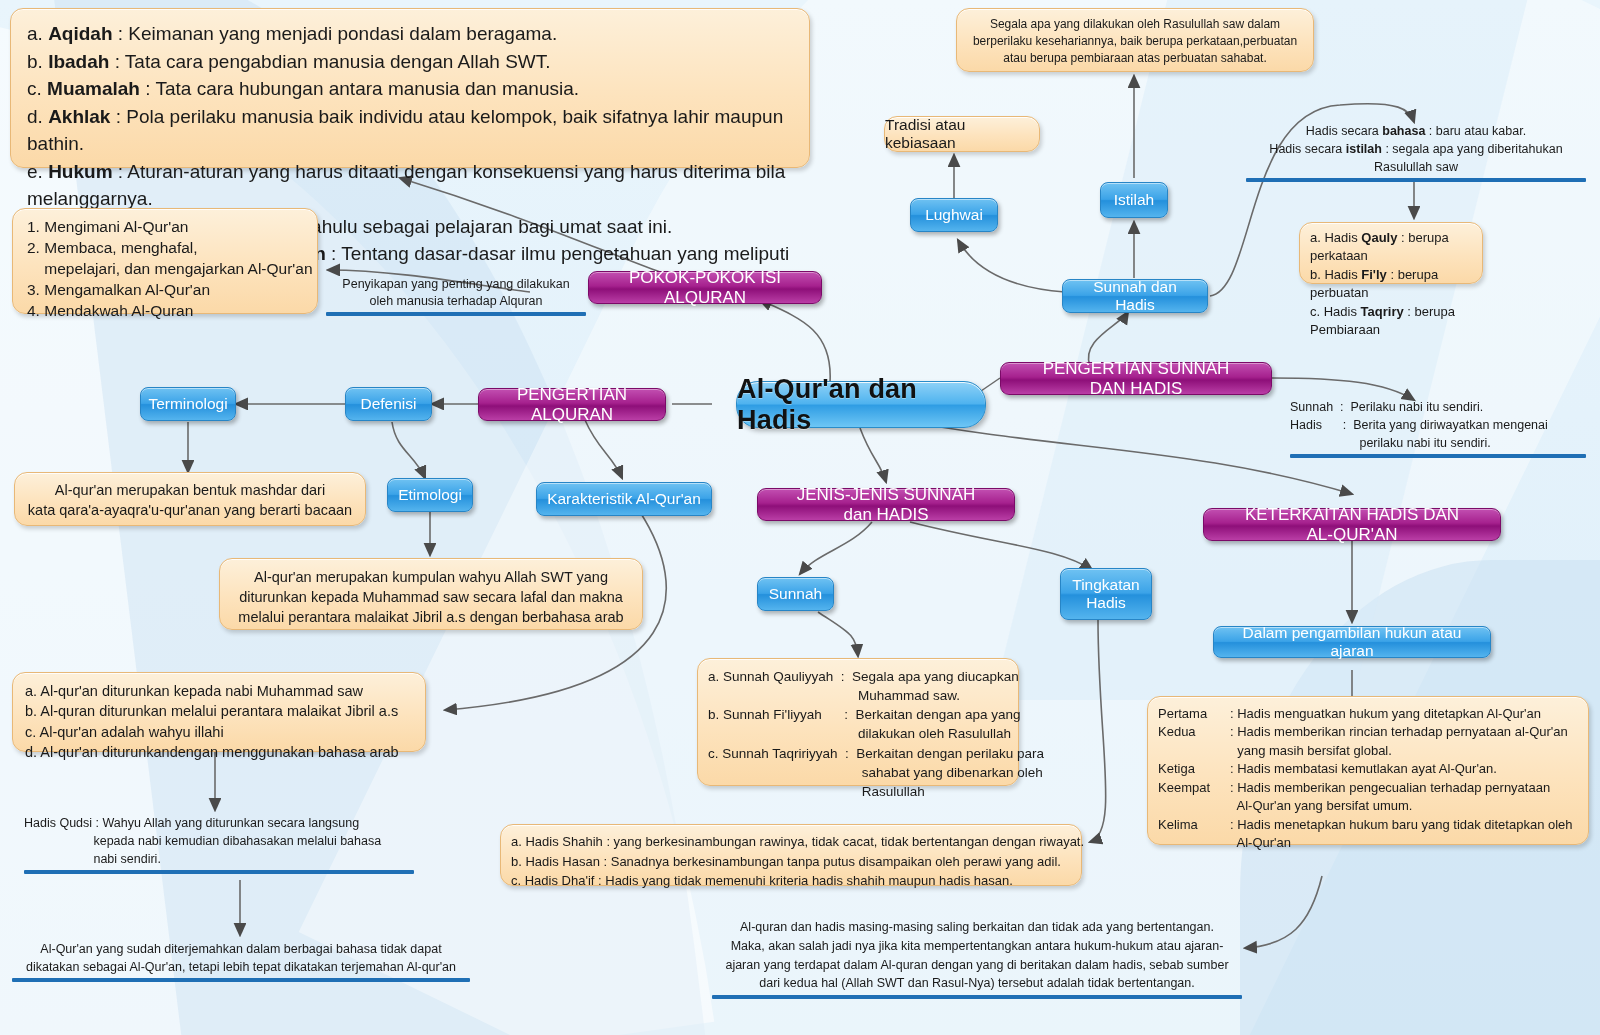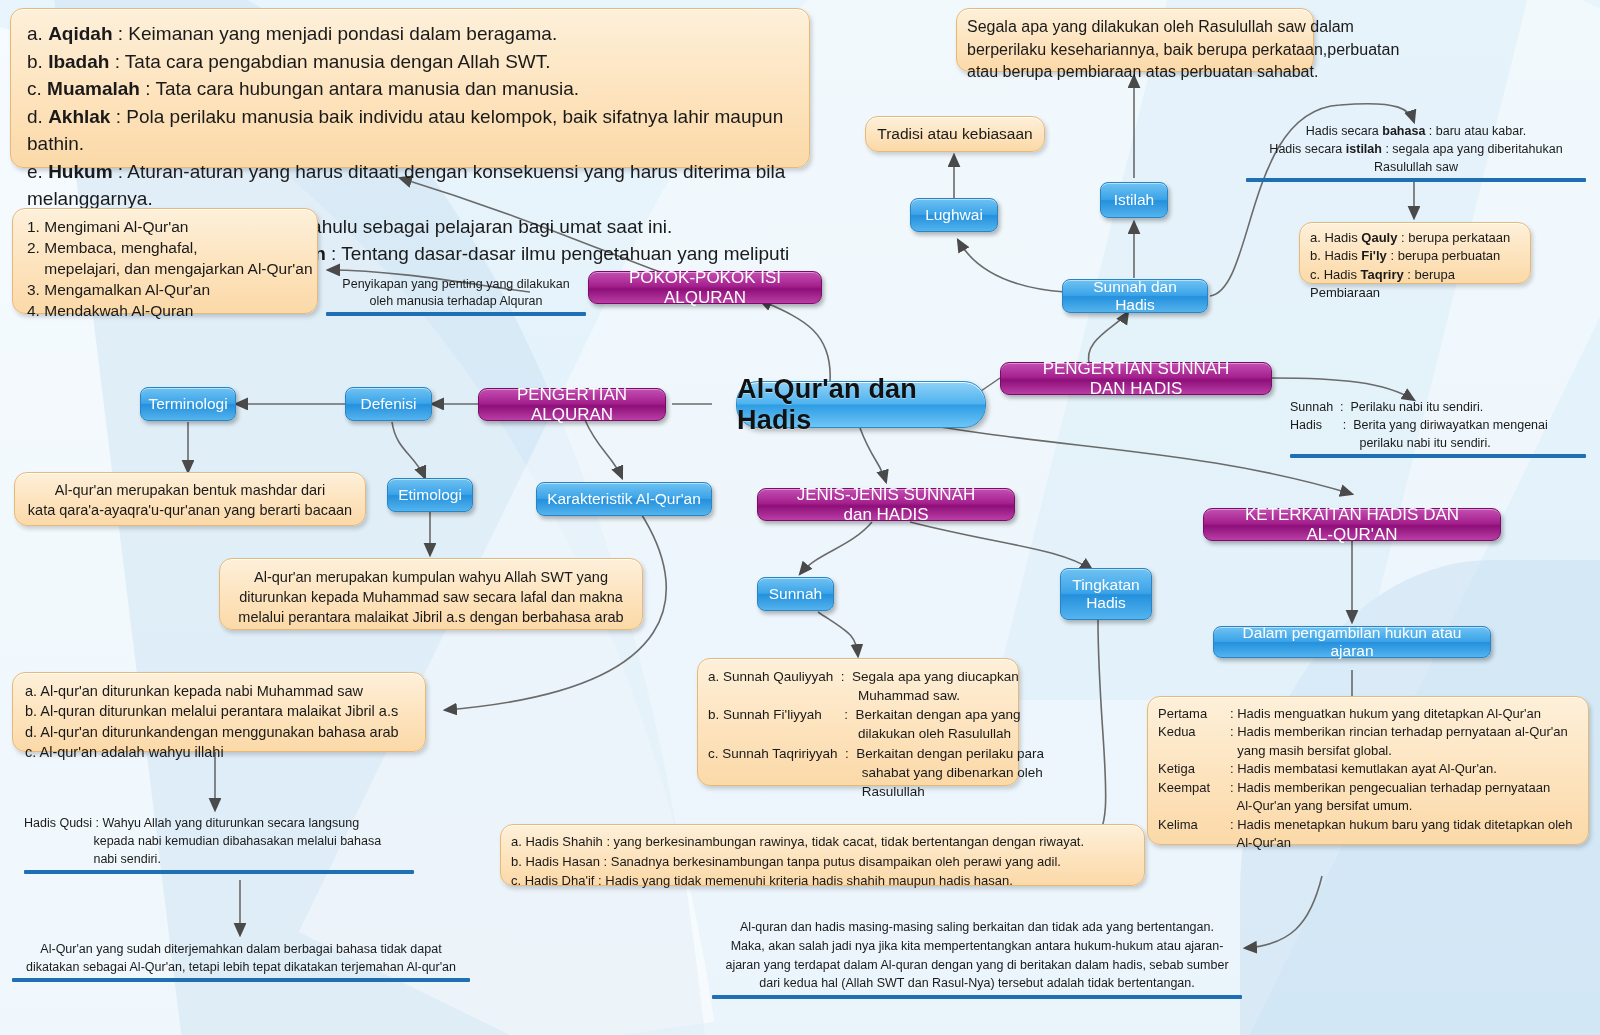--- a/index.html
+++ b/index.html
@@ -282,66 +282,66 @@
         <div class="ln">Al-qur'an merupakan kumpulan wahyu Allah SWT yang</div>
         <div class="ln">diturunkan kepada Muhammad saw secara lafal dan makna</div>
         <div class="ln">melalui perantara malaikat Jibril a.s dengan berbahasa arab</div>
       </div>
   </div>
 
   <div class="node cream" style="left:12px;top:672px;width:414px;height:80px;padding:8px 12px;font-size:14.5px;line-height:1.4;">
     <div id="karakteristik-text-rows">
         <div class="ln">a. Al-qur'an diturunkan kepada nabi Muhammad saw</div>
         <div class="ln">b. Al-quran diturunkan melalui perantara malaikat Jibril a.s</div>
+        <div class="ln">c. Al-qur'an adalah wahyu illahi</div>
         <div class="ln">d. Al-qur'an diturunkandengan menggunakan bahasa arab</div>
-        <div class="ln">c. Al-qur'an adalah wahyu illahi</div>
       </div>
   </div>
 
   <div class="node plain" style="left:24px;top:814px;width:390px;font-size:12.5px;line-height:1.45;">
     <div id="hadis-qudsi-rows">
         <div class="ln">Hadis Qudsi : Wahyu Allah yang diturunkan secara langsung</div>
         <div class="ln">                    kepada nabi kemudian dibahasakan melalui bahasa</div>
         <div class="ln">                    nabi sendiri.</div>
       </div>
     <div class="ul"></div>
   </div>
 
   <div class="node plain" style="left:12px;top:940px;width:458px;font-size:12.5px;line-height:1.45;text-align:center;">
     <div id="terjemahan-rows">
         <div class="ln">Al-Qur'an yang sudah diterjemahkan dalam berbagai bahasa tidak dapat</div>
         <div class="ln">dikatakan sebagai Al-Qur'an, tetapi lebih tepat dikatakan terjemahan Al-qur'an</div>
       </div>
     <div class="ul"></div>
   </div>
 
-  <div class="node cream" style="left:865px;top:116px;width:180px;height:36px;padding:0;font-size:15.5px;display:flex;align-items:center;justify-content:center;">
+  <div class="node cream" style="left:884px;top:116px;width:156px;height:36px;padding:0;font-size:15.5px;display:flex;align-items:center;justify-content:center;">
     <span>Tradisi atau kebiasaan</span>
   </div>
 
-  <div class="node cream" style="left:956px;top:8px;width:358px;height:64px;padding:7px 10px;font-size:16px;line-height:1.42;text-align:center;">
+  <div class="node cream" style="left:956px;top:8px;width:358px;height:64px;padding:7px 10px;font-size:12px;line-height:1.42;text-align:center;">
     <div id="segala-apa-rows">
         <div class="ln">Segala apa yang dilakukan oleh Rasulullah saw dalam</div>
         <div class="ln">berperilaku kesehariannya, baik berupa perkataan,perbuatan</div>
         <div class="ln">atau berupa pembiaraan atas perbuatan sahabat.</div>
       </div>
   </div>
 
   <div class="node plain" style="left:1246px;top:122px;width:340px;font-size:12.5px;line-height:1.45;text-align:center;">
     <div>
       <span>Hadis secara </span><b>bahasa</b><span> : baru atau kabar.</span>
     </div>
     <div>
       <span>Hadis secara </span><b>istilah</b><span> : segala apa yang diberitahukan</span>
     </div>
     <div>Rasulullah saw</div>
     <div class="ul"></div>
   </div>
 
-  <div class="node cream" style="left:1299px;top:222px;width:232px;height:62px;padding:6px 10px;font-size:13px;line-height:1.42;">
+  <div class="node cream" style="left:1299px;top:222px;width:184px;height:62px;padding:6px 10px;font-size:13px;line-height:1.42;">
     <div id="hadis-abc-rows">
         <div><span>a. Hadis  </span><b>Qauly</b><span> : berupa perkataan</span></div>
         <div><span>b. Hadis  </span><b>Fi'ly</b><span> : berupa perbuatan</span></div>
         <div><span>c. Hadis  </span><b>Taqriry</b><span> : berupa Pembiaraan</span></div>
       </div>
   </div>
 
   <div class="node plain" style="left:1290px;top:398px;width:296px;font-size:12.5px;line-height:1.45;">
     <div id="sunnah-hadis-def-rows">
         <div class="ln">Sunnah  :  Perilaku nabi itu sendiri.</div>
@@ -356,21 +356,21 @@
         <div class="ln">a. Sunnah Qauliyyah  :  Segala apa yang diucapkan</div>
         <div class="ln">                                        Muhammad saw.</div>
         <div class="ln">b. Sunnah Fi'liyyah      :  Berkaitan dengan apa yang</div>
         <div class="ln">                                        dilakukan oleh Rasulullah</div>
         <div class="ln">c. Sunnah Taqririyyah  :  Berkaitan dengan perilaku para</div>
         <div class="ln">                                         sahabat yang dibenarkan oleh</div>
         <div class="ln">                                         Rasulullah</div>
       </div>
   </div>
 
-  <div class="node cream" style="left:500px;top:824px;width:645px;height:62px;padding:7px 10px;font-size:13px;line-height:1.5;">
+  <div class="node cream" style="left:500px;top:824px;width:582px;height:62px;padding:7px 10px;font-size:13px;line-height:1.5;">
     <div id="tingkatan-hadis-rows">
         <div class="ln">a. Hadis Shahih : yang berkesinambungan rawinya, tidak cacat, tidak bertentangan dengan riwayat.</div>
         <div class="ln">b. Hadis Hasan : Sanadnya berkesinambungan tanpa putus disampaikan oleh perawi yang adil.</div>
         <div class="ln">c. Hadis Dha'if : Hadis yang tidak memenuhi kriteria hadis shahih maupun hadis hasan.</div>
       </div>
   </div>
 
   <div class="node cream" style="left:1147px;top:696px;width:442px;height:149px;padding:8px 10px;font-size:13px;line-height:1.42;">
     <div id="keterkaitan-list-rows">
         <div style="display: flex;">

